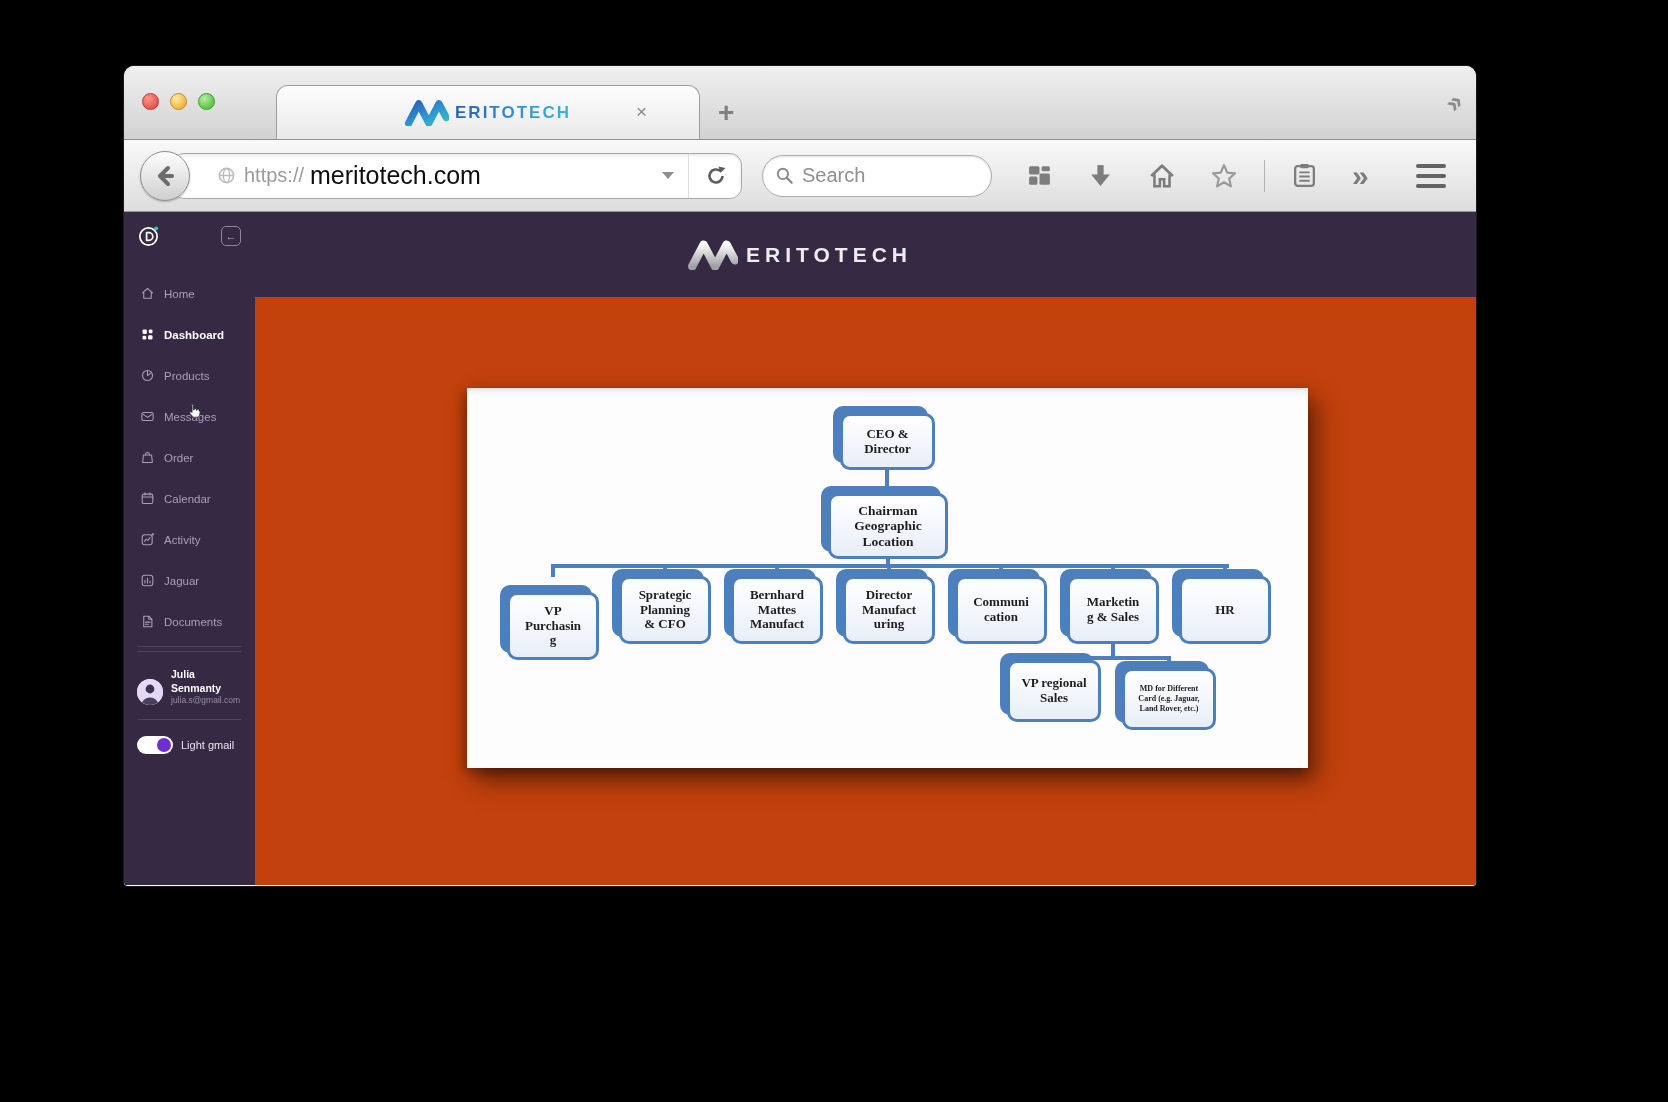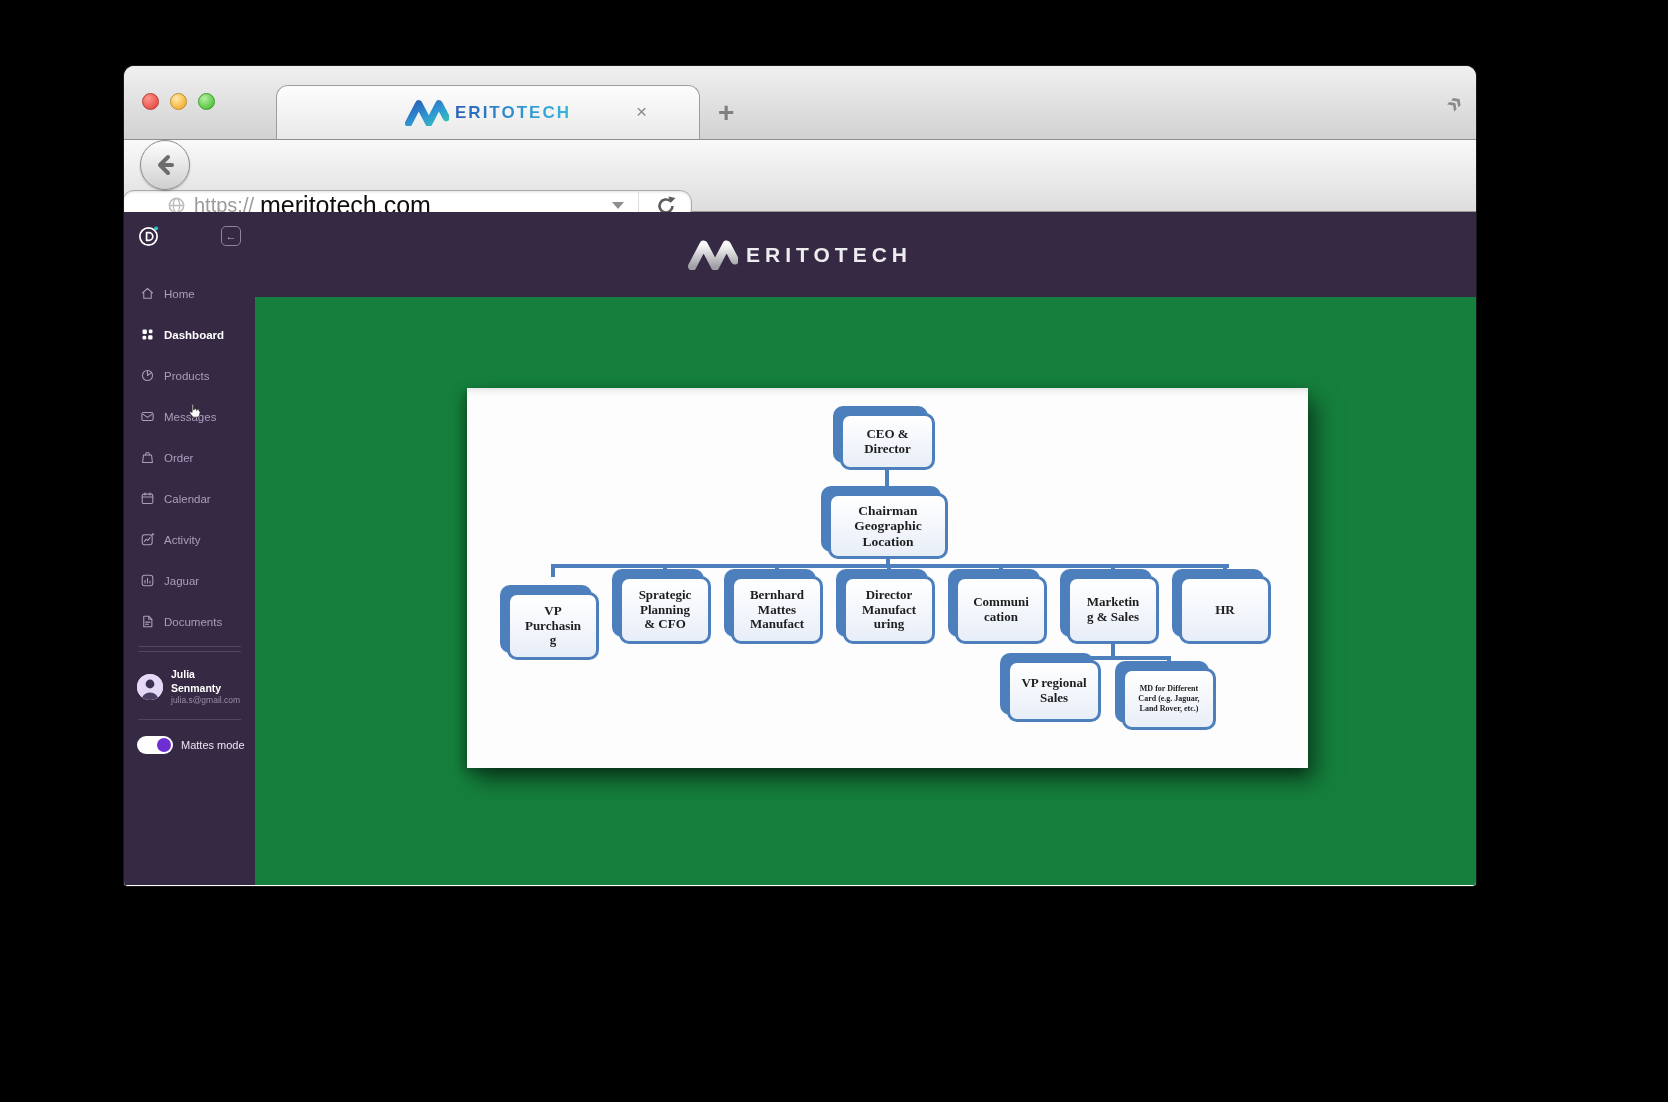--- a/index.html
+++ b/index.html
@@ -24,22 +24,22 @@
     border-radius:12px 12px 0 0; display:flex; align-items:center; justify-content:center; }
   .tab-logo { display:flex; align-items:center; gap:6px; }
   .tab-word { font-size:17px; font-weight:bold; letter-spacing:2px;
     background:linear-gradient(90deg,#2a5fb8,#2f8fd0,#36b6d8); -webkit-background-clip:text; background-clip:text; color:transparent; }
   .tab-close { position:absolute; right:52px; top:16px; color:#8b8b8b; font-size:19px; line-height:1; cursor:default; }
   .newtab { position:absolute; left:594px; bottom:10px; font-size:28px; color:#7f7f7f; font-weight:bold; }
   .expand { position:absolute; right:18px; top:22px; font-size:26px; font-weight:bold; color:#8b8b8b;
     transform:rotate(-45deg); letter-spacing:-3px; }
 
   
-  .toolbar { position:relative; height:72px; display:flex; align-items:flex-start; padding:0 16px;
-    background:linear-gradient(#f9f9f9,#dddddd); border-bottom:1px solid #969696;flex-direction:column; }
+  .toolbar { position:relative; height:72px; display:flex; align-items:center; padding:0 16px;
+    background:linear-gradient(#f9f9f9,#dddddd); border-bottom:1px solid #969696; }
   .backbtn { width:50px; height:50px; border-radius:50%; flex:0 0 auto;
     background:linear-gradient(#fefefe,#cfcfcf); border:1px solid #8d8d8d;
     display:flex; align-items:center; justify-content:center; z-index:2; box-shadow:0 1px 2px rgba(0,0,0,.25); }
   .urlbar { height:46px; width:570px; margin-left:-18px; background:#fff; border:1px solid #aaa;
     border-radius:12px; display:flex; align-items:center; padding:0 10px 0 44px;
     box-shadow:inset 0 1px 3px rgba(0,0,0,.12); }
   .scheme { color:#9b9b9b; font-size:20px; margin:0 6px 0 8px; }
   .host { color:#0e0e0e; font-size:25px; }
   .url-caret { width:0; height:0; border-left:6px solid transparent; border-right:6px solid transparent;
     border-top:7px solid #8e8e8e; margin-left:auto; }
@@ -70,30 +70,30 @@
     display:flex; align-items:center; justify-content:center; color:#b9b1c9; font-size:11px; }
   .nav { margin-top:26px; }
   .item { display:flex; align-items:center; gap:9px; height:41px; padding-left:16px;
     font-size:11.5px; color:#a99fbd; }
   .item svg, .sec .item svg { width:15px; height:15px; stroke:currentColor; fill:none;
     stroke-width:1.7; stroke-linecap:round; stroke-linejoin:round; flex:0 0 auto; }
   .item.active { color:#fff; font-weight:bold; }
   .divider { height:1px; background:rgba(255,255,255,.14); margin:4px 14px; }
   .gear { font-size:15px; line-height:1; width:15px; text-align:center; }
   .cursor-hand { position:absolute; left:62px; top:190px; z-index:4; }
-  .profile { display:flex; align-items:center; gap:8px; padding:12px 10px 10px 13px; }
+  .profile { display:flex; align-items:flex-end; gap:8px; padding:12px 10px 10px 13px; }
   .avatar { width:26px; height:26px; border-radius:50%; background:#e3d9f6; overflow:hidden; flex:0 0 auto; }
   .pname { font-size:10.5px; color:#fff; font-weight:bold; line-height:1.3; }
   .pemail { font-size:8.5px; color:#978ea9; }
   .toggle-row { display:flex; align-items:center; gap:8px; padding:12px 10px 0 13px; }
   .toggle { width:36px; height:18px; border-radius:9px; background:#fff; position:relative; flex:0 0 auto; }
   .knob { position:absolute; right:2px; top:2px; width:14px; height:14px; border-radius:50%; background:#6d2fd0; }
   .toggle-label { font-size:11px; color:#e9e5f2; }
 
-  .main { position:absolute; left:131px; top:85px; right:0; bottom:0; background:#15803d; }
+  .main { position:absolute; left:131px; top:85px; right:0; bottom:0; background:#c2410c; }
 
   
   .chart { position:absolute; left:212px; top:91px; width:841px; height:380px; background:#fdfdfe;
     box-shadow:-4px 4px 10px rgba(0,0,0,.28), 8px 12px 22px rgba(0,0,0,.5),
       inset 0 8px 10px -8px rgba(0,0,0,.18); }
   .node { position:absolute; }
   .node-back { position:absolute; left:-7px; top:-7px; width:100%; height:100%;
     background:#4d7fbc; border-radius:10px; }
   .node-front { position:relative; width:100%; height:100%; background:linear-gradient(#ffffff,#e8eef8);
     border:3px solid #4d7fbc; border-radius:10px; display:flex; align-items:center; justify-content:center;
@@ -310,21 +310,21 @@
           <div class="pemail">julia.s@gmail.com</div>
         </span>
       </div>
 
       <div class="divider"></div>
 
       <div class="toggle-row">
         <span class="toggle">
             <span class="knob"></span>
           </span>
-        <span class="toggle-label">Mattes mode</span>
+        <span class="toggle-label">Light gmail</span>
       </div>
 
       <span class="cursor-hand">
         <svg width="17" height="19" viewBox="0 0 24 26">
             <path d="M9 3c.9 0 1.5.7 1.5 1.5v6.2l1 .2.2-1c.1-.8.8-1.3 1.6-1.2.7.1 1.2.7 1.2 1.5l.1 1 .9.2.3-.9c.2-.7.9-1.1 1.6-.9.7.2 1.1.9 1 1.6l-.1 1 .8.3c.7.3 1.1 1 .9 1.8l-1 3.9c-.4 1.7-2 2.8-3.7 2.8h-3.5c-1.1 0-2.2-.5-2.9-1.4l-3.3-4c-.5-.6-.4-1.5.2-2 .5-.4 1.3-.4 1.8 0l1 .9V4.5C7.5 3.7 8.1 3 9 3z" fill="#fff" stroke="#2b2b2b" stroke-width="1.1"></path>
           </svg>
       </span>
     </div>
 
     <div class="main">

